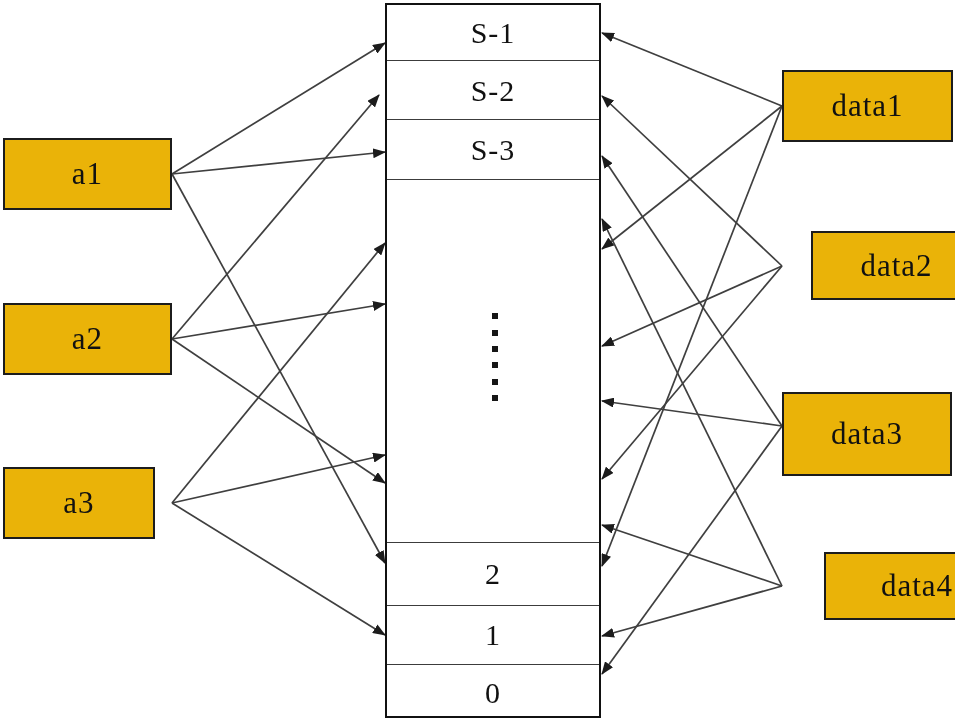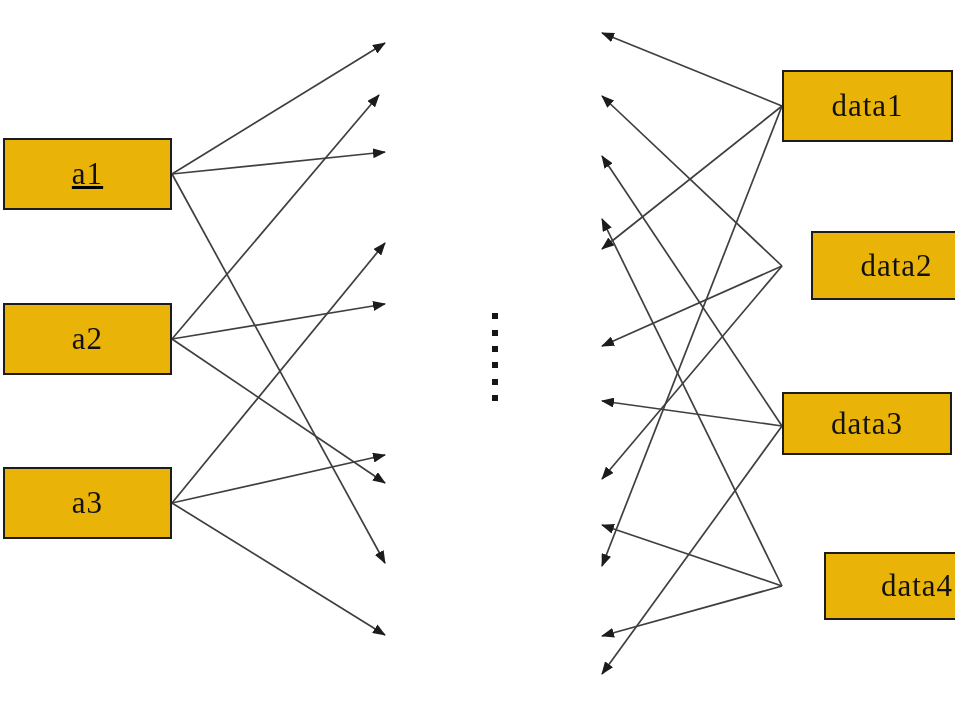--- a/index.html
+++ b/index.html
@@ -52,40 +52,54 @@
         <line x1="782" y1="266" x2="602" y2="479" stroke="#3f3f3f" stroke-width="1.7" marker-end="url(#arrowhead)"></line>
         <line x1="782" y1="426" x2="602" y2="156" stroke="#3f3f3f" stroke-width="1.7" marker-end="url(#arrowhead)"></line>
         <line x1="782" y1="426" x2="602" y2="401" stroke="#3f3f3f" stroke-width="1.7" marker-end="url(#arrowhead)"></line>
         <line x1="782" y1="426" x2="602" y2="674" stroke="#3f3f3f" stroke-width="1.7" marker-end="url(#arrowhead)"></line>
         <line x1="782" y1="586" x2="602" y2="219" stroke="#3f3f3f" stroke-width="1.7" marker-end="url(#arrowhead)"></line>
         <line x1="782" y1="586" x2="602" y2="525" stroke="#3f3f3f" stroke-width="1.7" marker-end="url(#arrowhead)"></line>
         <line x1="782" y1="586" x2="602" y2="636" stroke="#3f3f3f" stroke-width="1.7" marker-end="url(#arrowhead)"></line>
       </g>
   </svg>
 
+  <div id="slot-table" style="left: 385px; top: 3px; width: 216px; height: 715px;">
+      <div class="slot-sep" style="top: 55px;"></div>
+      <div class="slot-sep" style="top: 114px;"></div>
+      <div class="slot-sep" style="top: 174px;"></div>
+      <div class="slot-sep" style="top: 537px;"></div>
+      <div class="slot-sep" style="top: 600px;"></div>
+      <div class="slot-sep" style="top: 659px;"></div>
+      <div class="slot-label" style="top: 28px;">S-1</div>
+      <div class="slot-label" style="top: 86px;">S-2</div>
+      <div class="slot-label" style="top: 145px;">S-3</div>
+      <div class="slot-label" style="top: 569px;">2</div>
+      <div class="slot-label" style="top: 630px;">1</div>
+      <div class="slot-label" style="top: 688px;">0</div>
+    </div>
 
   <div id="left-nodes">
-      <div class="node-box" style="left: 3px; top: 138px; width: 169px; height: 72px; text-decoration: underline;">
+      <div class="node-box" style="left: 3px; top: 138px; width: 169px; height: 72px;">
         <span class="node-label">a1</span>
       </div>
       <div class="node-box" style="left: 3px; top: 303px; width: 169px; height: 72px; text-align: right;">
         <span class="node-label">a2</span>
       </div>
-      <div class="node-box" style="left: 3px; top: 467px; width: 169px; height: 72px;">
+      <div class="node-box" style="left: 3px; top: 467px; width: 152px; height: 72px;">
         <span class="node-label">a3</span>
       </div>
     </div>
   <div id="right-nodes">
       <div class="node-box" style="left: 782px; top: 70px; width: 171px; height: 72px;">
         <span class="node-label">data1</span>
       </div>
       <div class="node-box" style="left: 782px; top: 231px; width: 171px; height: 69px; margin-left: 29px;">
         <span class="node-label">data2</span>
       </div>
-      <div class="node-box" style="left: 782px; top: 392px; width: 170px; height: 63px;">
+      <div class="node-box" style="left: 782px; top: 392px; width: 170px; height: 84px;">
         <span class="node-label">data3</span>
       </div>
       <div class="node-box" style="left: 824px; top: 552px; width: 186px; height: 68px;">
         <span class="node-label">data4</span>
       </div>
     </div>
 
   <div id="dots">
       <div class="dot" style="left: 492px; top: 313px;"></div>
       <div class="dot" style="left: 492px; top: 330px;"></div>

